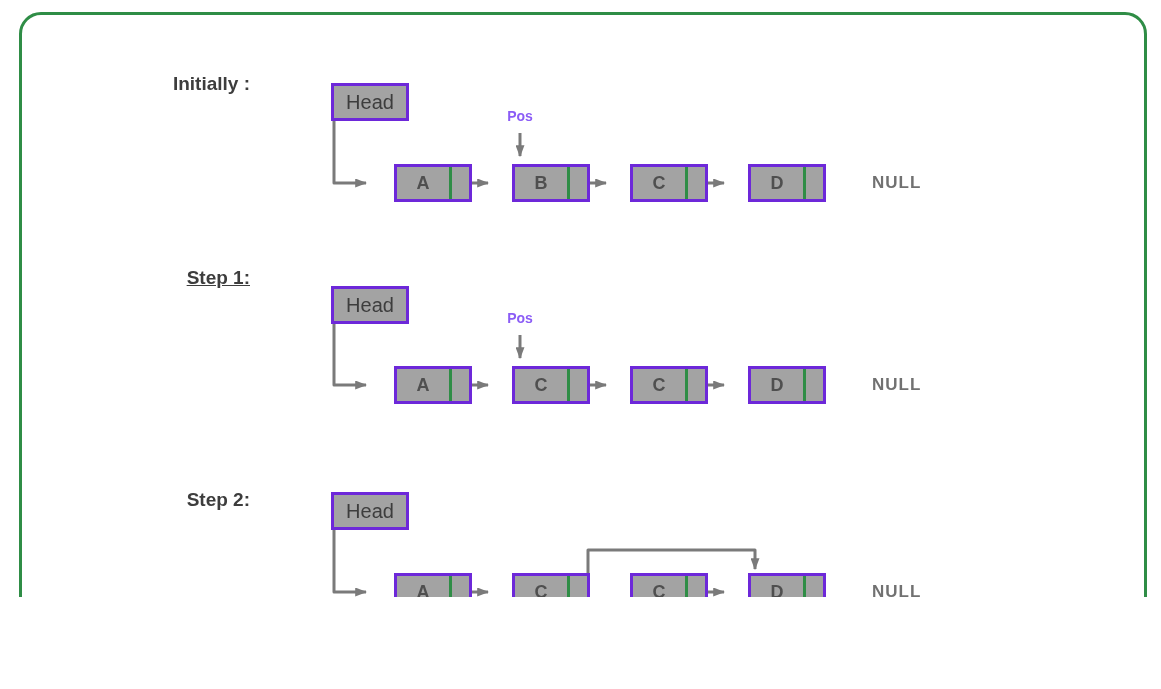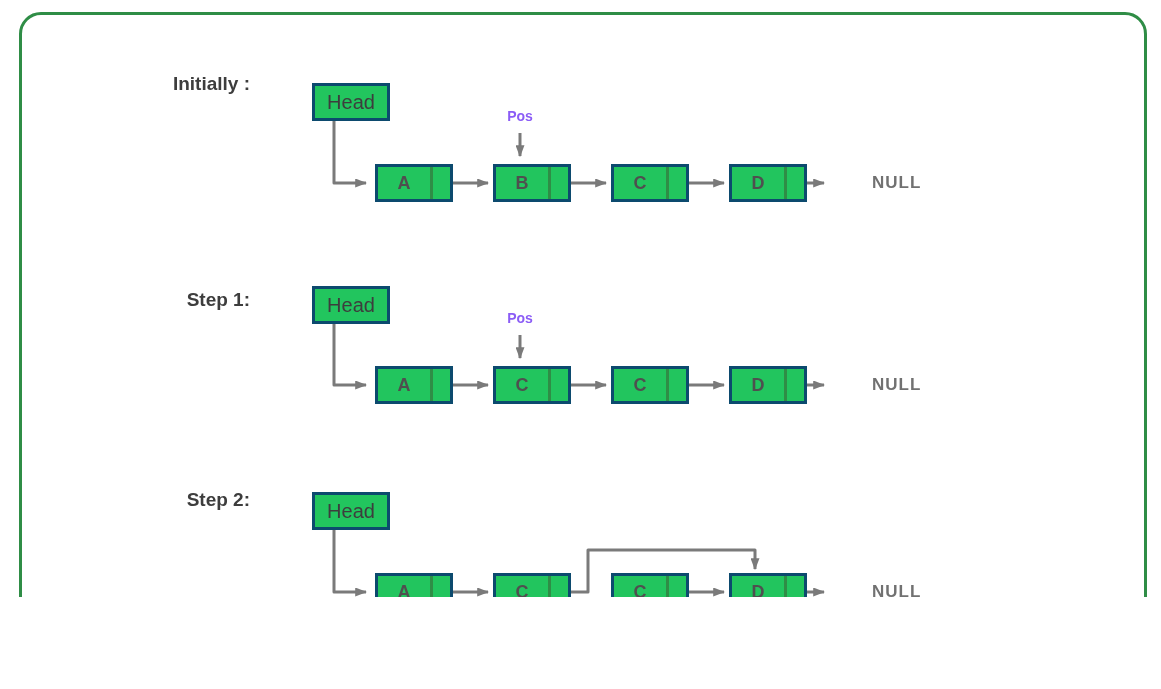--- a/index.html
+++ b/index.html
@@ -10,22 +10,23 @@
   .frame{
     position:absolute;left:19px;top:12px;width:1128px;height:656px;
     border:3px solid #2f8d46;border-radius:22px;box-sizing:border-box;
   }
   .arrows{position:absolute;left:0;top:0;width:1161px;height:689px;}
   .row-label{
     position:absolute;left:60px;width:190px;text-align:right;
     font-size:19px;font-weight:bold;color:#3d3d3d;line-height:24px;
   }
   .gbox{
-    position:absolute;box-sizing:border-box;background:#22c55e;
-    border:3px solid #0c4a6e;
+    position:absolute;box-sizing:border-box;background:#a3a3a3;
+    border:3px solid #6d28d9;
+    margin-left:19px;
   }
   .head-box{
     width:78px;height:38px;display:flex;align-items:center;justify-content:center;
     font-size:20px;color:#3d3d3d;
   }
   .node{width:78px;height:38px;display:flex;}
   .node .val{
     flex:0 0 52px;height:100%;display:flex;align-items:center;justify-content:center;
     border-right:3px solid #2f8d46;font-size:18px;font-weight:bold;color:#4f4f4f;
   }
@@ -99,21 +100,21 @@
           <div class="ptr"></div>
         </div>
         <div class="gbox node" style="left: 729px; top: 164px;">
           <div class="val">D</div>
           <div class="ptr"></div>
         </div>
         <div class="pos-label" style="left: 490px; top: 108px;">Pos</div>
         <div class="null-label" style="left: 832px; top: 172px;">NULL</div>
       </div>
       <div class="diagram-row" style="position: static;">
-        <div class="row-label" style="top: 288px;">Step 1:</div>
+        <div class="row-label" style="top: 266px; text-decoration: underline;">Step 1:</div>
         <div class="gbox head-box" style="left: 312px; top: 286px;">Head</div>
         <div class="gbox node" style="left: 375px; top: 366px;">
           <div class="val">A</div>
           <div class="ptr"></div>
         </div>
         <div class="gbox node" style="left: 493px; top: 366px;">
           <div class="val">C</div>
           <div class="ptr"></div>
         </div>
         <div class="gbox node" style="left: 611px; top: 366px;">

